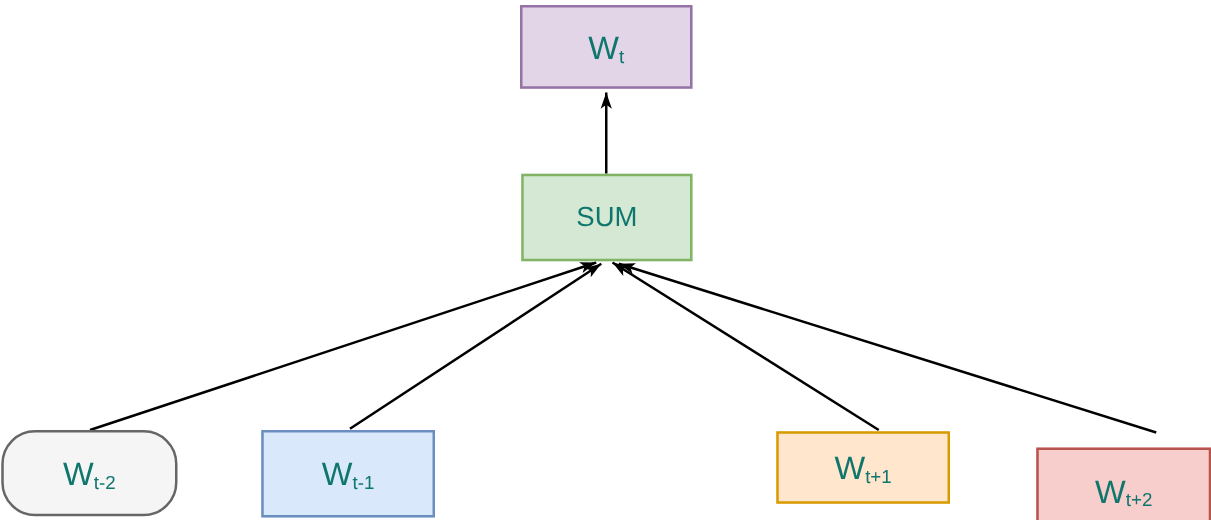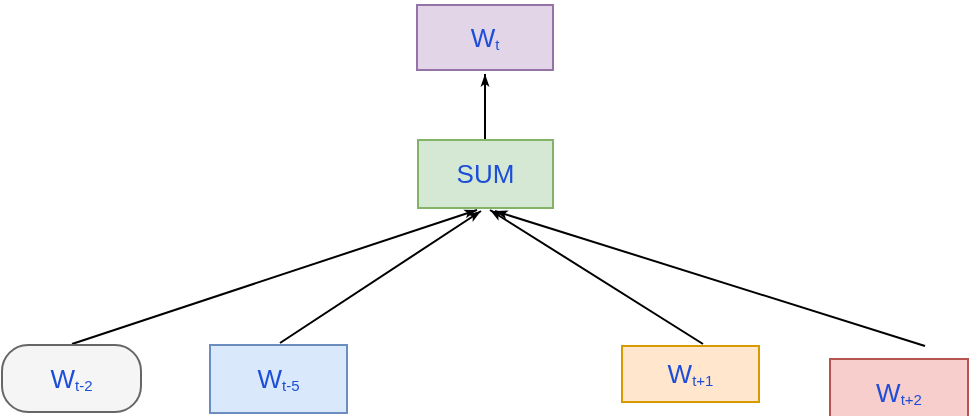--- a/index.html
+++ b/index.html
@@ -17,34 +17,34 @@
     left: 0; top: 0;
     width: 969px; height: 416px;
   }
   .node {
     position: absolute;
     box-sizing: border-box;
     border: 2px solid #000;
     display: flex;
     align-items: center;
     justify-content: center;
-    color: #1d4ed8;
+    color: #0f766e;
   }
   .node .lbl {
     font-size: 26px;
     line-height: 1;
     white-space: nowrap;
   }
   .node .lbl sub {
     font-size: 15px;
     vertical-align: baseline;
     position: relative;
     top: 3px;
   }
-  .node.sum-node .lbl { font-size: 26px; }
+  .node.sum-node .lbl { font-size: 22px; }
 
   .node-center { left: 416px; top: 4px;   width: 138px; height: 67px; }
   .node-sum    { left: 417px; top: 139px; width: 137px; height: 70px; }
   .node-m2     { left: 1px;   top: 344px; width: 141px; height: 69px; }
   .node-m1     { left: 209px; top: 344px; width: 139px; height: 70px; }
   .node-p1     { left: 621px; top: 345px; width: 139px; height: 58px; }
   .node-p2     { left: 829px; top: 344px; width: 140px; height: 70px; }
 </style>
 </head>
 <body>
@@ -70,21 +70,21 @@
 
   <div class="node node-sum sum-node" style="background-color: rgb(213, 232, 212); border-color: rgb(130, 179, 102);">
     <span class="lbl">SUM</span>
   </div>
 
   <div class="node node-m2" style="background-color: rgb(245, 245, 245); border-color: rgb(102, 102, 102); border-radius: 27px;">
     <span class="lbl"><span>W</span><sub>t-2</sub></span>
   </div>
 
   <div class="node node-m1" style="background-color: rgb(218, 232, 252); border-color: rgb(108, 142, 191);">
-    <span class="lbl"><span>W</span><sub>t-5</sub></span>
+    <span class="lbl"><span>W</span><sub>t-1</sub></span>
   </div>
 
   <div class="node node-p1" style="background-color: rgb(255, 230, 204); border-color: rgb(215, 155, 0);">
     <span class="lbl"><span>W</span><sub>t+1</sub></span>
   </div>
 
   <div class="node node-p2" style="background-color: rgb(248, 206, 204); border-color: rgb(184, 84, 80); margin-top: 14px;">
     <span class="lbl"><span>W</span><sub>t+2</sub></span>
   </div>
 

